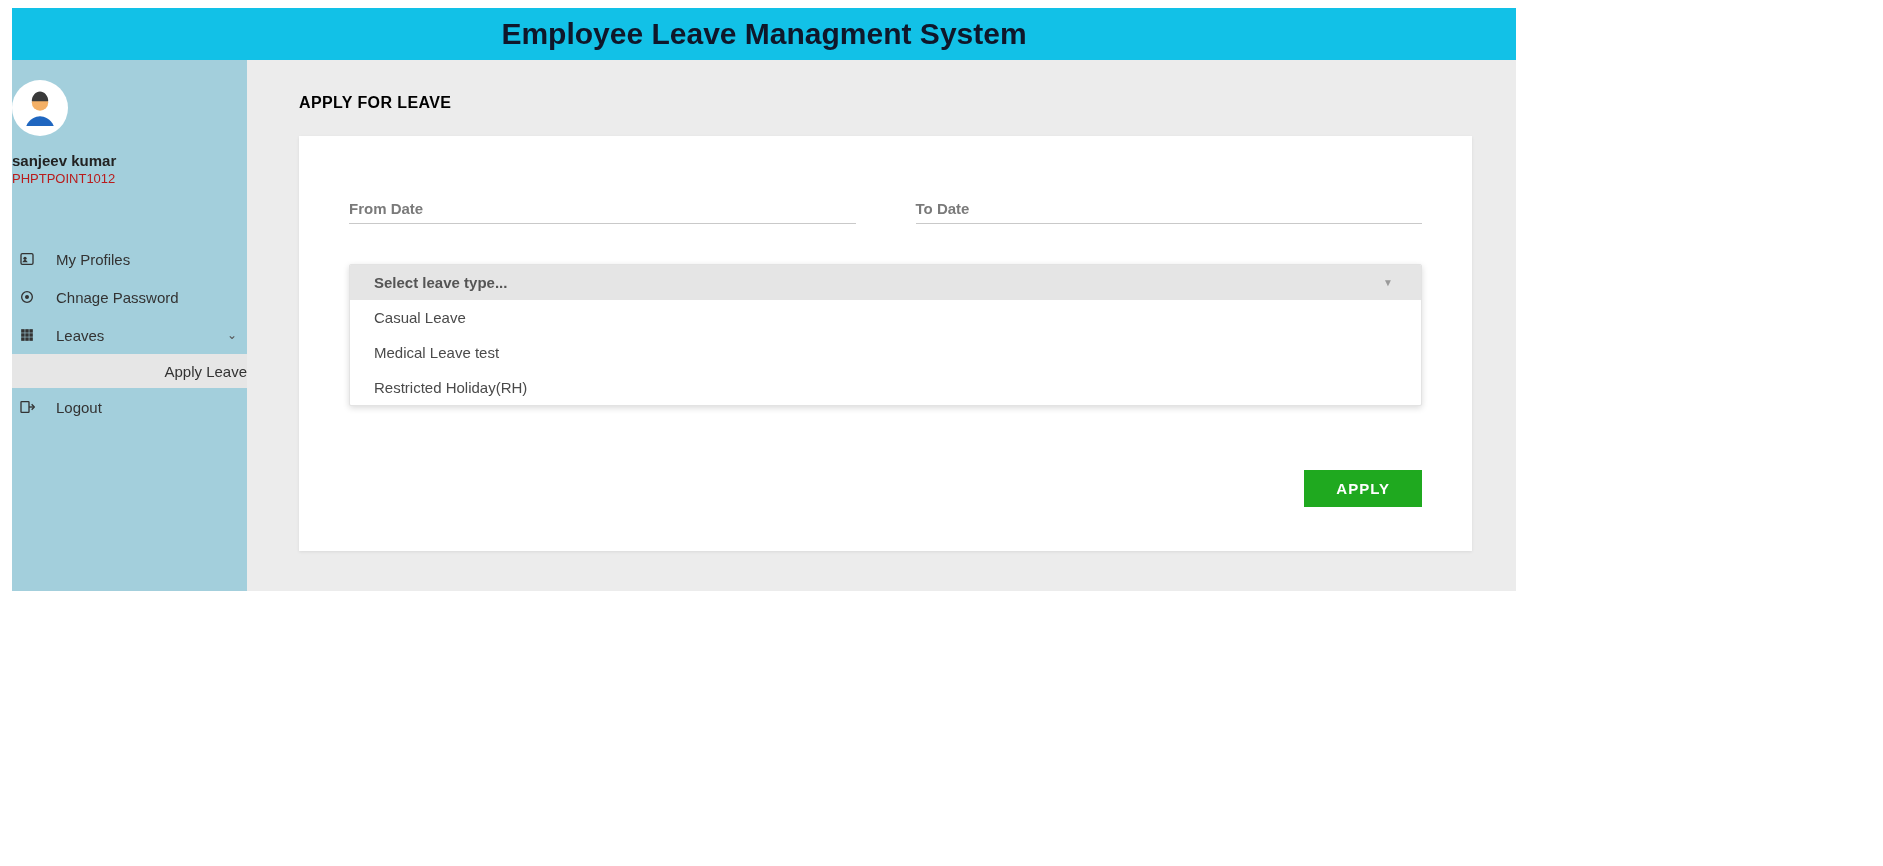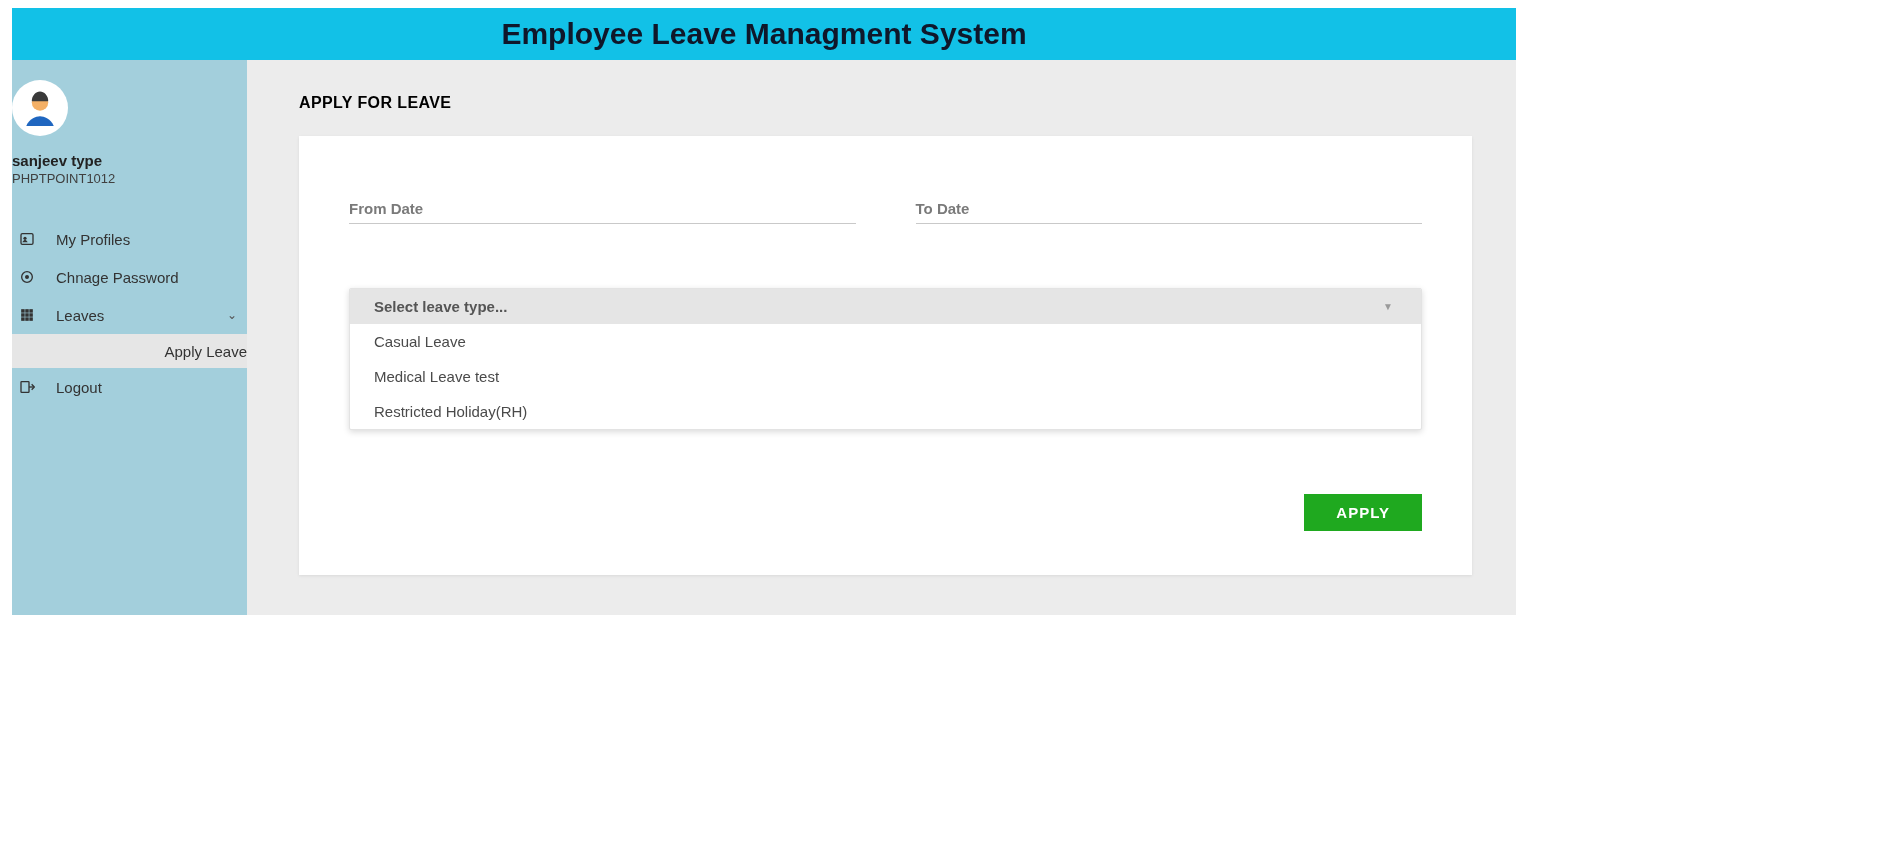--- a/index.html
+++ b/index.html
@@ -40,21 +40,21 @@
     border-radius: 50%;
     background: #fff;
     margin: 0 0 16px 0;
     display: flex;
     align-items: center;
     justify-content: center;
     overflow: hidden;
   }
   .avatar svg { width: 44px; height: 44px; }
   .user-name { font-weight: 700; font-size: 15px; color: #222; margin-bottom: 2px; }
-  .user-code { font-size: 13px; color: #404040; margin-bottom: 34px; }
+  .user-code { font-size: 13px; color: #b91c1c; margin-bottom: 54px; }
   .nav-item {
     display: flex;
     align-items: center;
     height: 38px;
     padding: 0 10px 0 4px;
     font-size: 15px;
     color: #333;
     cursor: pointer;
   }
   .nav-item .nav-icon {
@@ -95,21 +95,21 @@
   }
   .card {
     background: #fff;
     padding: 64px 50px 44px 50px;
     box-shadow: 0 1px 3px rgba(0,0,0,.08);
     position: relative;
   }
   .row-dates {
     display: flex;
     gap: 60px;
-    margin-bottom: 64px;
+    margin-bottom: 40px;
   }
   .field {
     flex: 1;
     border-bottom: 1px solid #c9c9c9;
     padding-bottom: 6px;
   }
   .field-label {
     font-size: 15px;
     color: #7a7a7a;
     font-weight: 600;
@@ -190,21 +190,21 @@
 <div class="layout">
   <aside class="sidebar">
     <div class="avatar">
       <svg viewBox="0 0 64 64">
         <circle cx="32" cy="32" r="32" fill="#ffffff"></circle>
         <path d="M12 58c4-10 14-14 20-14s16 4 20 14" fill="#1f66c0"></path>
         <circle cx="32" cy="24" r="12" fill="#f4b066"></circle>
         <path d="M20 22c0-8 6-14 12-14s12 6 12 14H20z" fill="#3a3a3a"></path>
       </svg>
     </div>
-    <div class="user-name">sanjeev type</div>
+    <div class="user-name">sanjeev kumar</div>
     <div class="user-code">PHPTPOINT1012</div>
 
     <div class="nav-item">
       <span class="nav-icon">
         <svg width="16" height="16" viewBox="0 0 24 24" fill="#333">
             <rect x="3" y="4" width="18" height="16" rx="2" fill="none" stroke="#333" stroke-width="2"></rect>
             <circle cx="9" cy="11" r="2.4"></circle>
             <path d="M5 17c1-2.6 3-3.4 4-3.4s3 .8 4 3.4" fill="#333"></path>
           </svg>
       </span>

